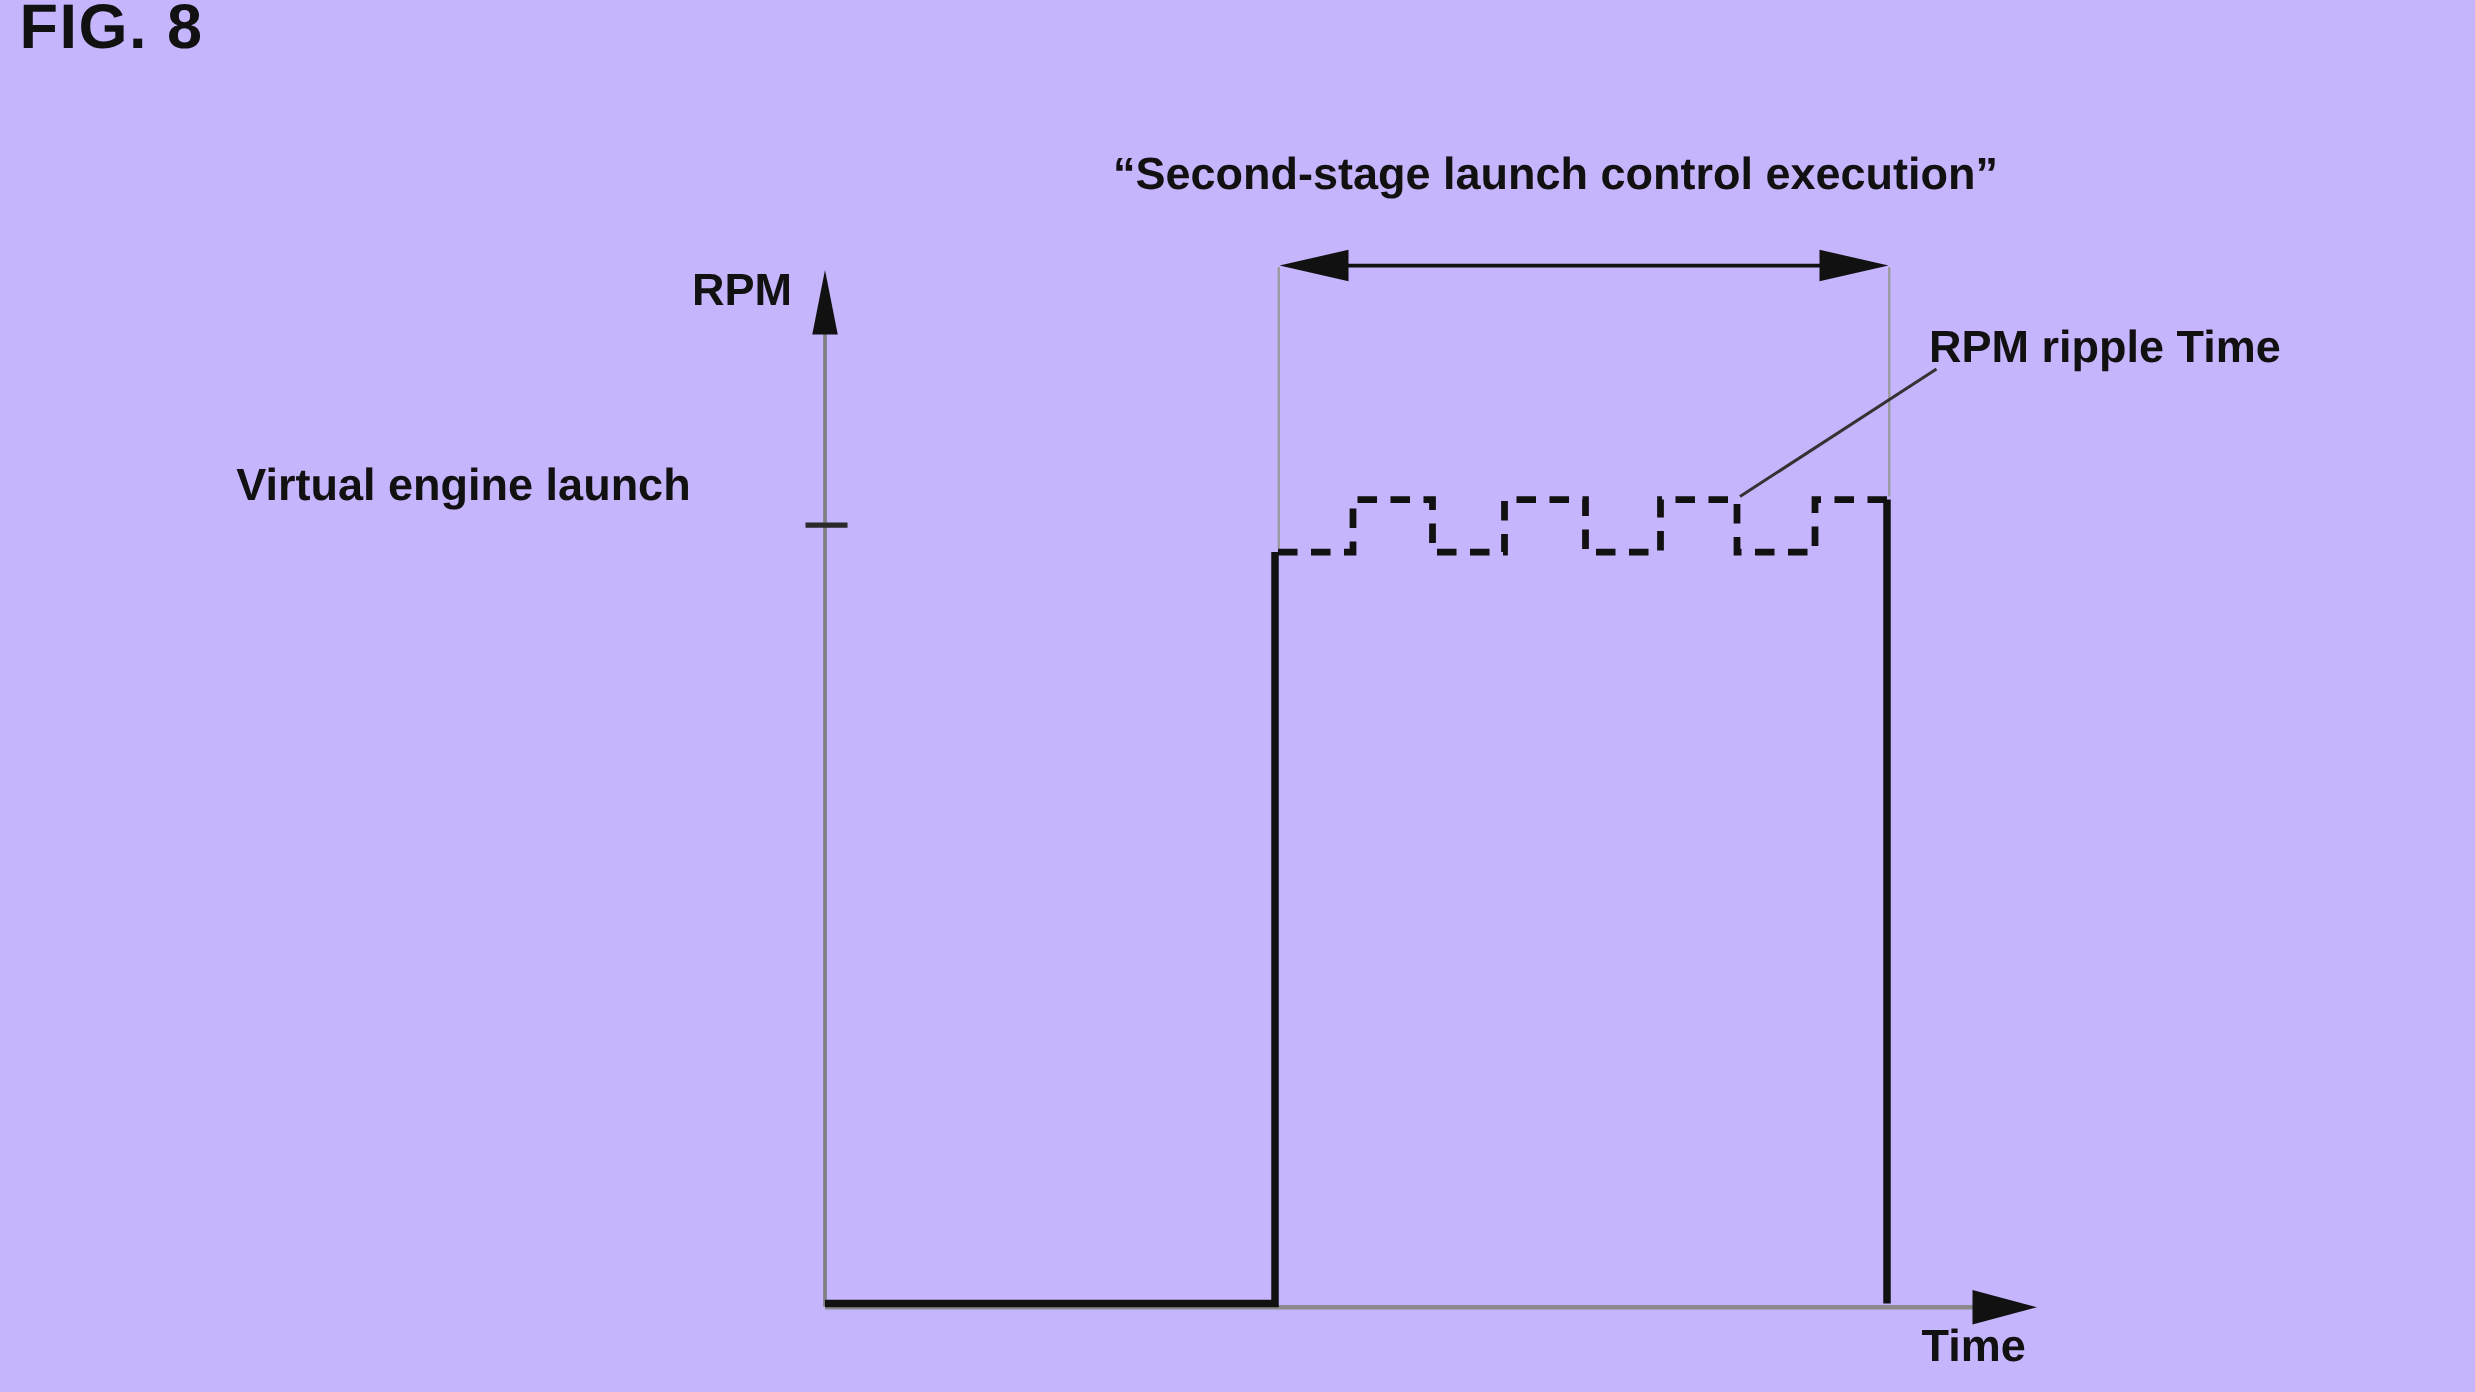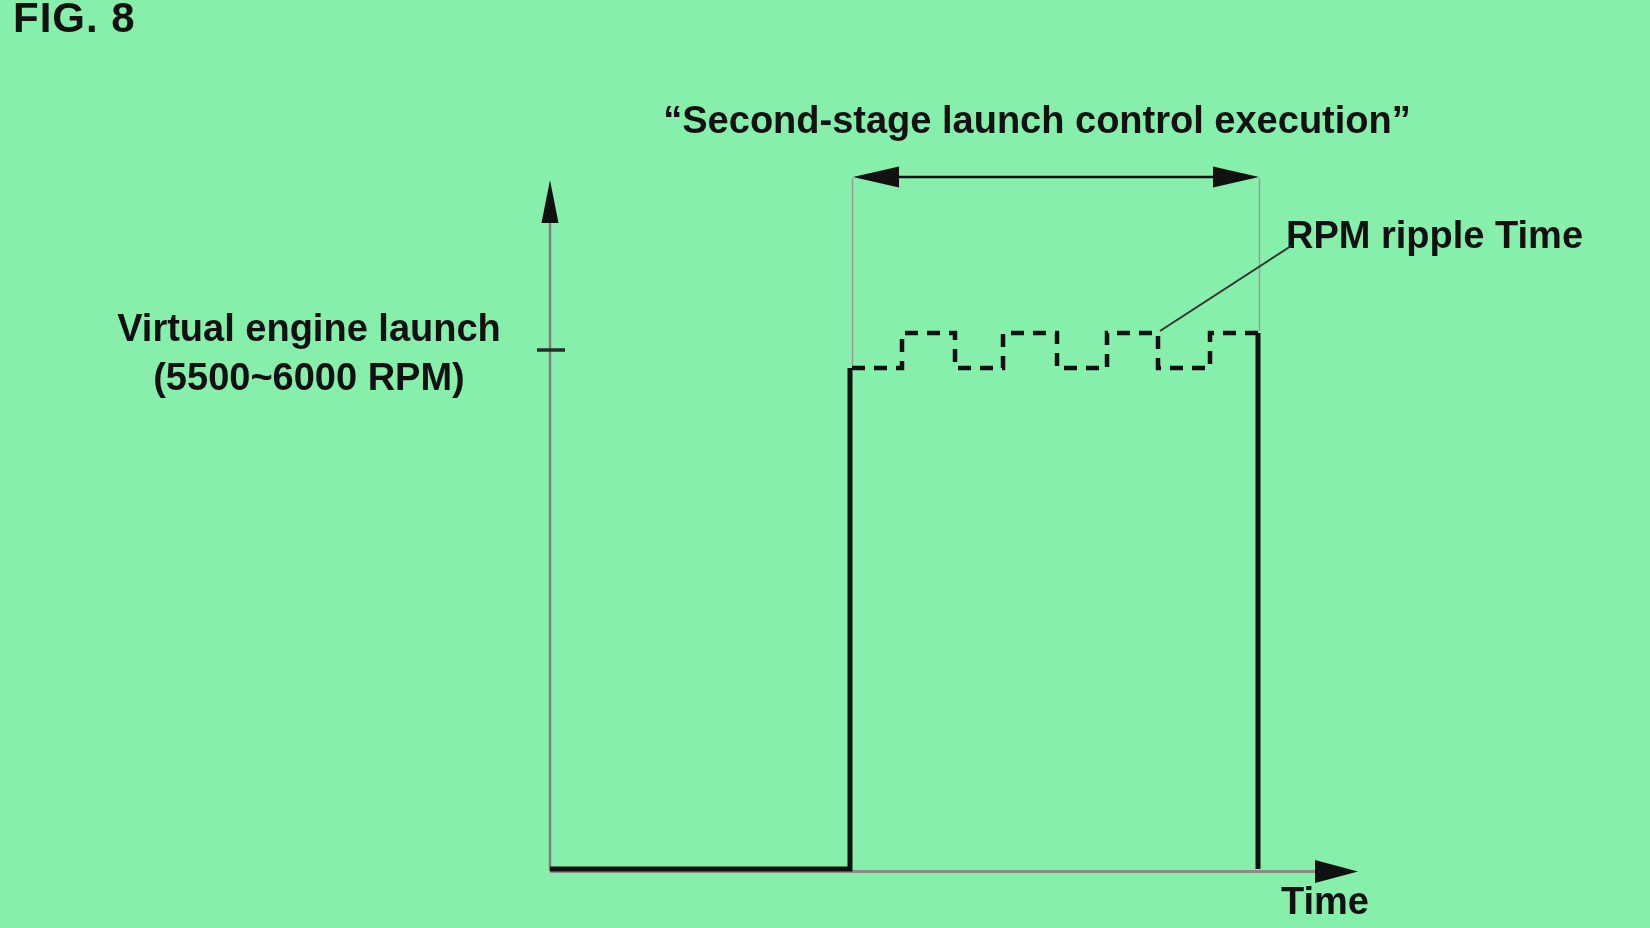--- a/index.html
+++ b/index.html
@@ -8,27 +8,27 @@
     background: #ffffff;
     width: 1650px;
     height: 928px;
     overflow: hidden;
     font-family: "Liberation Sans", "DejaVu Sans", sans-serif;
   }
   .stage {
     position: relative;
     width: 1650px;
     height: 928px;
-    background: #86efac;
+    background: #c4b5fd;
   }
   .lbl {
     position: absolute;
     color: #111111;
     font-weight: bold;
-    font-size: 38px;
+    font-size: 30px;
     line-height: 1.05;
     white-space: nowrap;
     letter-spacing: 0px;
   }
   .fig-label {
     left: 13px;
     top: -4px;
     font-size: 42px;
     letter-spacing: 1px;
   }
@@ -74,24 +74,24 @@
 </style>
 </head>
 <body>
 
 <div class="stage">
 
   <div class="lbl fig-label">FIG. 8</div>
 
   <div class="lbl title">“Second-stage launch control execution”</div>
 
+  <div class="lbl y-axis-label">RPM</div>
 
   <div class="lbl high-level-label">
     <div>Virtual engine launch</div>
-    <div>(5500~6000 RPM)</div>
   </div>
 
 
   <div class="lbl ripple-cycle-label">RPM ripple Time</div>
 
   <div class="lbl x-axis-label">Time</div>
 
   <svg class="plot" viewBox="0 0 1650 928" xmlns="http://www.w3.org/2000/svg">
 
     <line x1="550" y1="871" x2="550" y2="200" stroke="#808080" stroke-width="2.5"></line>

